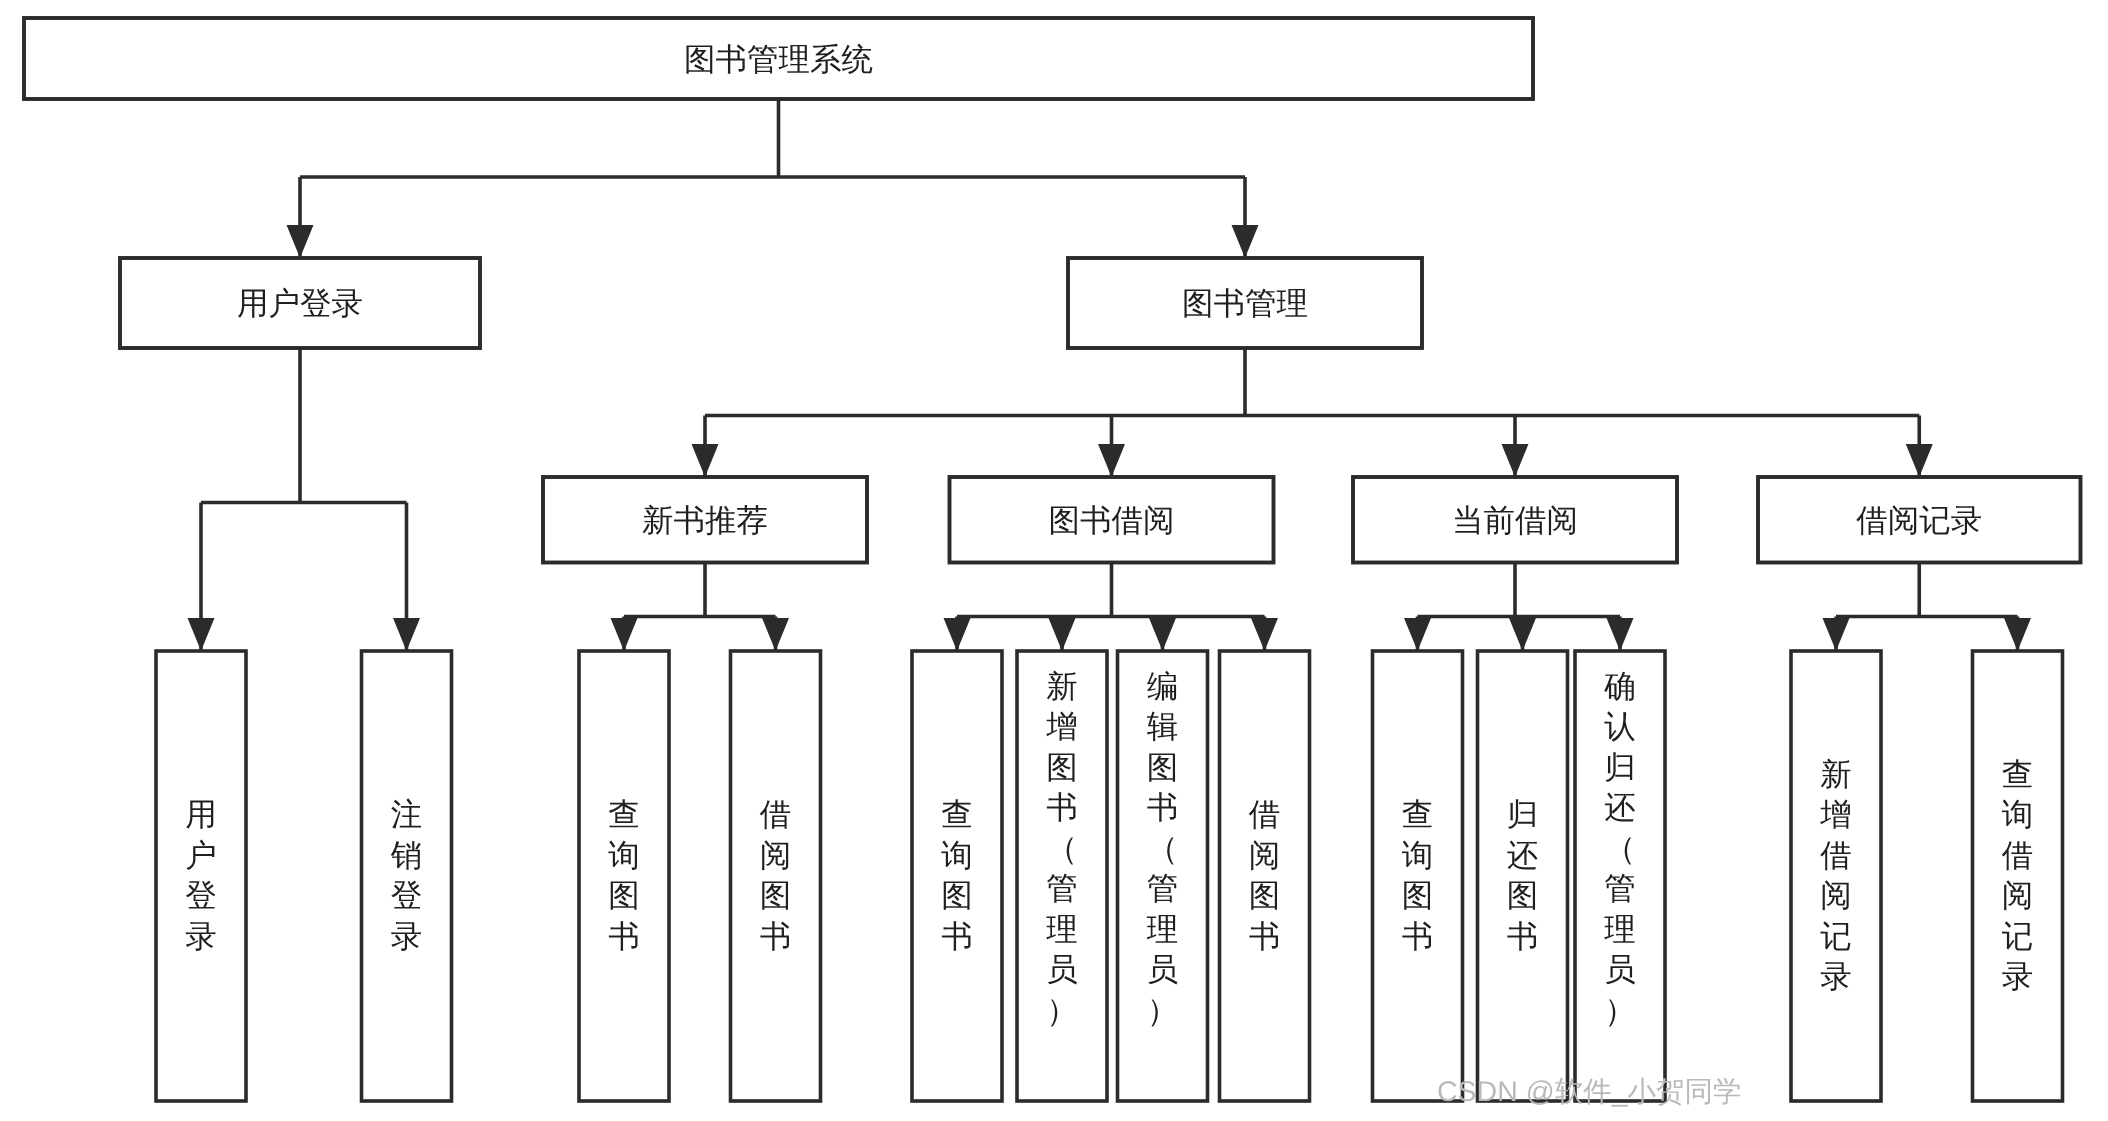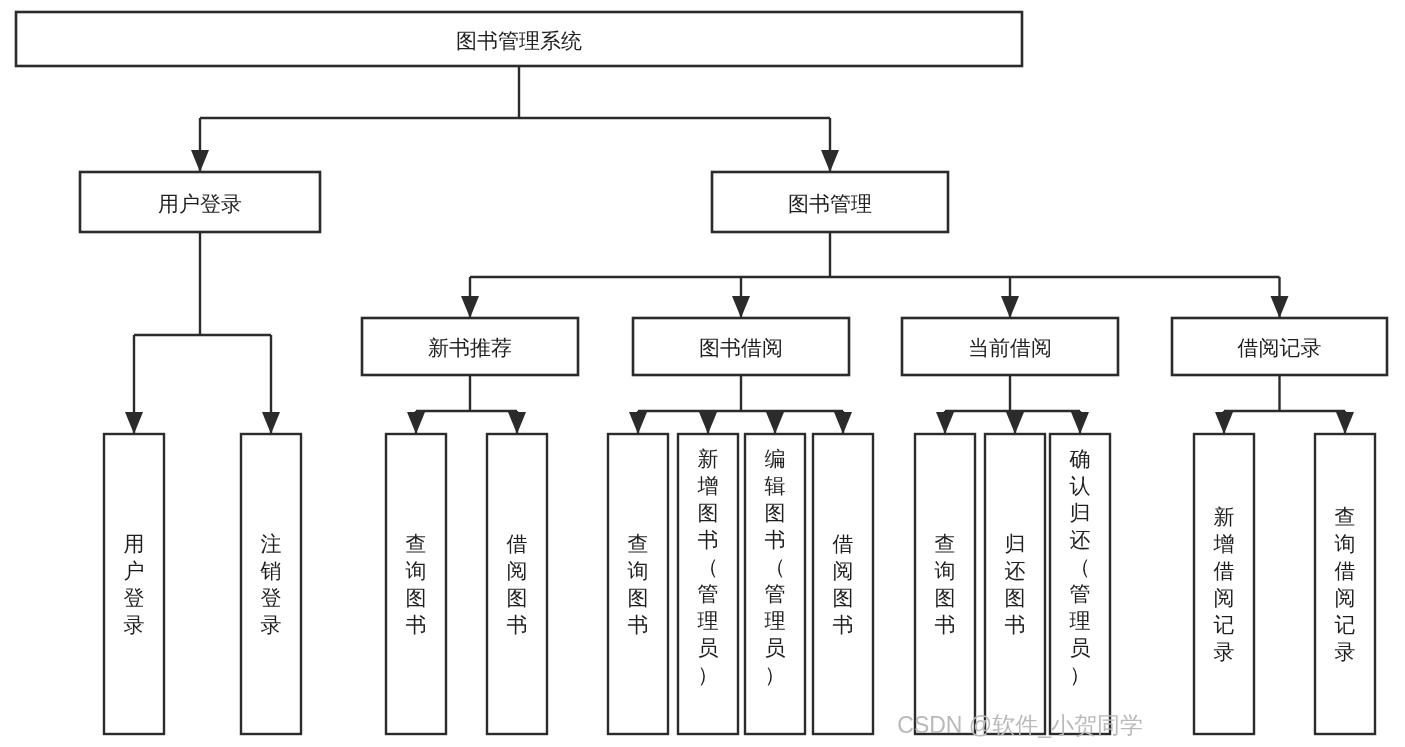--- a/index.html
+++ b/index.html
@@ -54,24 +54,24 @@
   }
   .vert-char {
     fill: #1f1f1f;
     font-family: "Liberation Sans", "DejaVu Sans", sans-serif;
     font-size: 21px;
     text-anchor: middle;
     dominant-baseline: central;
   }
   .watermark {
     position: absolute;
-    right: 28px;
+    right: 10px;
     bottom: 6px;
     font-family: "Liberation Sans", "DejaVu Sans", sans-serif;
-    font-size: 23px;
+    font-size: 19px;
     color: #b9b9b9;
     white-space: nowrap;
     user-select: none;
   }
 </style>
 </head>
 <body>
 
 <div id="diagram-root">
   <svg class="flow" viewBox="0 0 1405 747" xmlns="http://www.w3.org/2000/svg">

